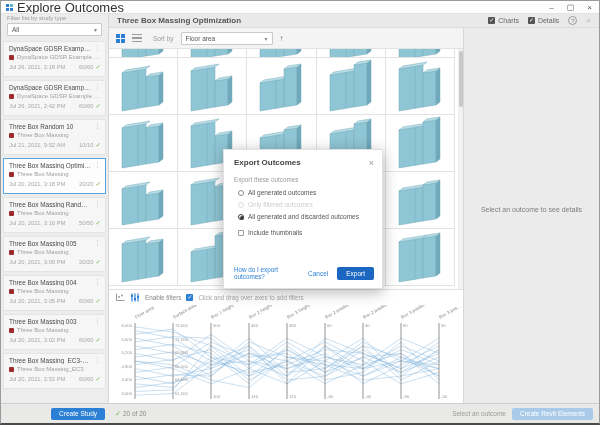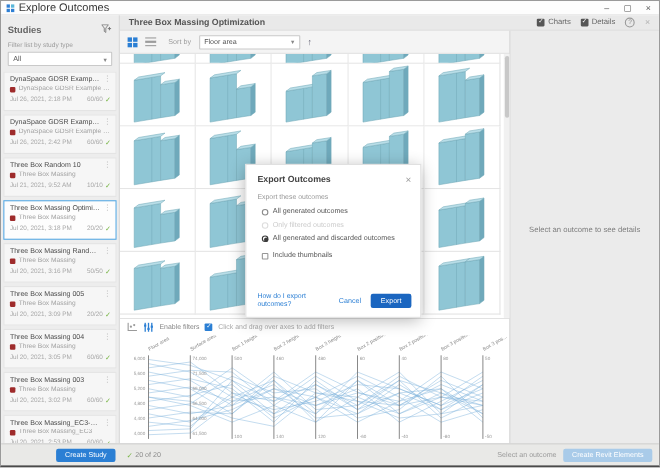--- a/index.html
+++ b/index.html
@@ -7,21 +7,21 @@
   .window { position:relative; width:600px; height:425px; background:#fff;
             border:1px solid #9a9a9a; border-bottom:2px solid #4a4a4a; overflow:hidden;
             display:flex; flex-direction:column; }
 
   
   .titlebar { height:13px; background:#fdfdfd; border-bottom:1px solid #e3e3e3;
               display:flex; align-items:center; padding:0 0 0 5px; flex:0 0 auto; }
   .app-icon { width:7px; height:7px; display:grid; grid-template-columns:1fr 1fr; gap:1px; margin-right:4px; }
   .app-icon span { background:#2e7fd4; }
   .app-icon span:nth-child(2){ background:#59b7d9; }
-  .titlebar .title { font-size:10px; color:#333; }
+  .titlebar .title { font-size:13px; color:#333; }
   .win-controls { margin-left:auto; display:flex; }
   .win-controls span { width:19px; text-align:center; font-size:8px; color:#555; line-height:13px; cursor:default; }
 
   .body-row { flex:1; display:flex; min-height:0; }
 
   
   .sidebar { width:108px; background:#ededed; border-right:1px solid #d6d6d6; display:flex; flex-direction:column; }
   .sidebar-header { display:flex; align-items:center; padding:4px 6px 2px 6px; }
   .sidebar-header .h { font-size:8.5px; font-weight:bold; color:#666; }
   .filter-add { margin-left:auto; }
@@ -140,29 +140,20 @@
     <div class="win-controls">
       <span>–</span>
       <span>▢</span>
       <span>×</span>
     </div>
   </div>
 
   <div class="body-row">
 
     <div class="sidebar">
-      <div class="sidebar-header">
-        <div class="h">Studies</div>
-        <div class="filter-add">
-          <svg width="10" height="9" viewBox="0 0 10 9">
-              <path d="M0.5 0.5 h6 l-2.3 3 v4 l-1.4 -1 v-3 z" fill="none" stroke="#777" stroke-width="0.8"></path>
-              <path d="M7.5 2.5 v3 M6 4 h3" stroke="#777" stroke-width="0.9"></path>
-            </svg>
-        </div>
-      </div>
       <div class="filter-label">Filter list by study type</div>
       <div class="select">
         <span>All</span>
         <span class="caret">▾</span>
       </div>
       <div class="studies" id="studies-list">
           <div class="card">
             <div class="row1">
               <span class="t">DynaSpace GDSR Example with Roo...</span>
               <span class="kebab">⋮</span>

